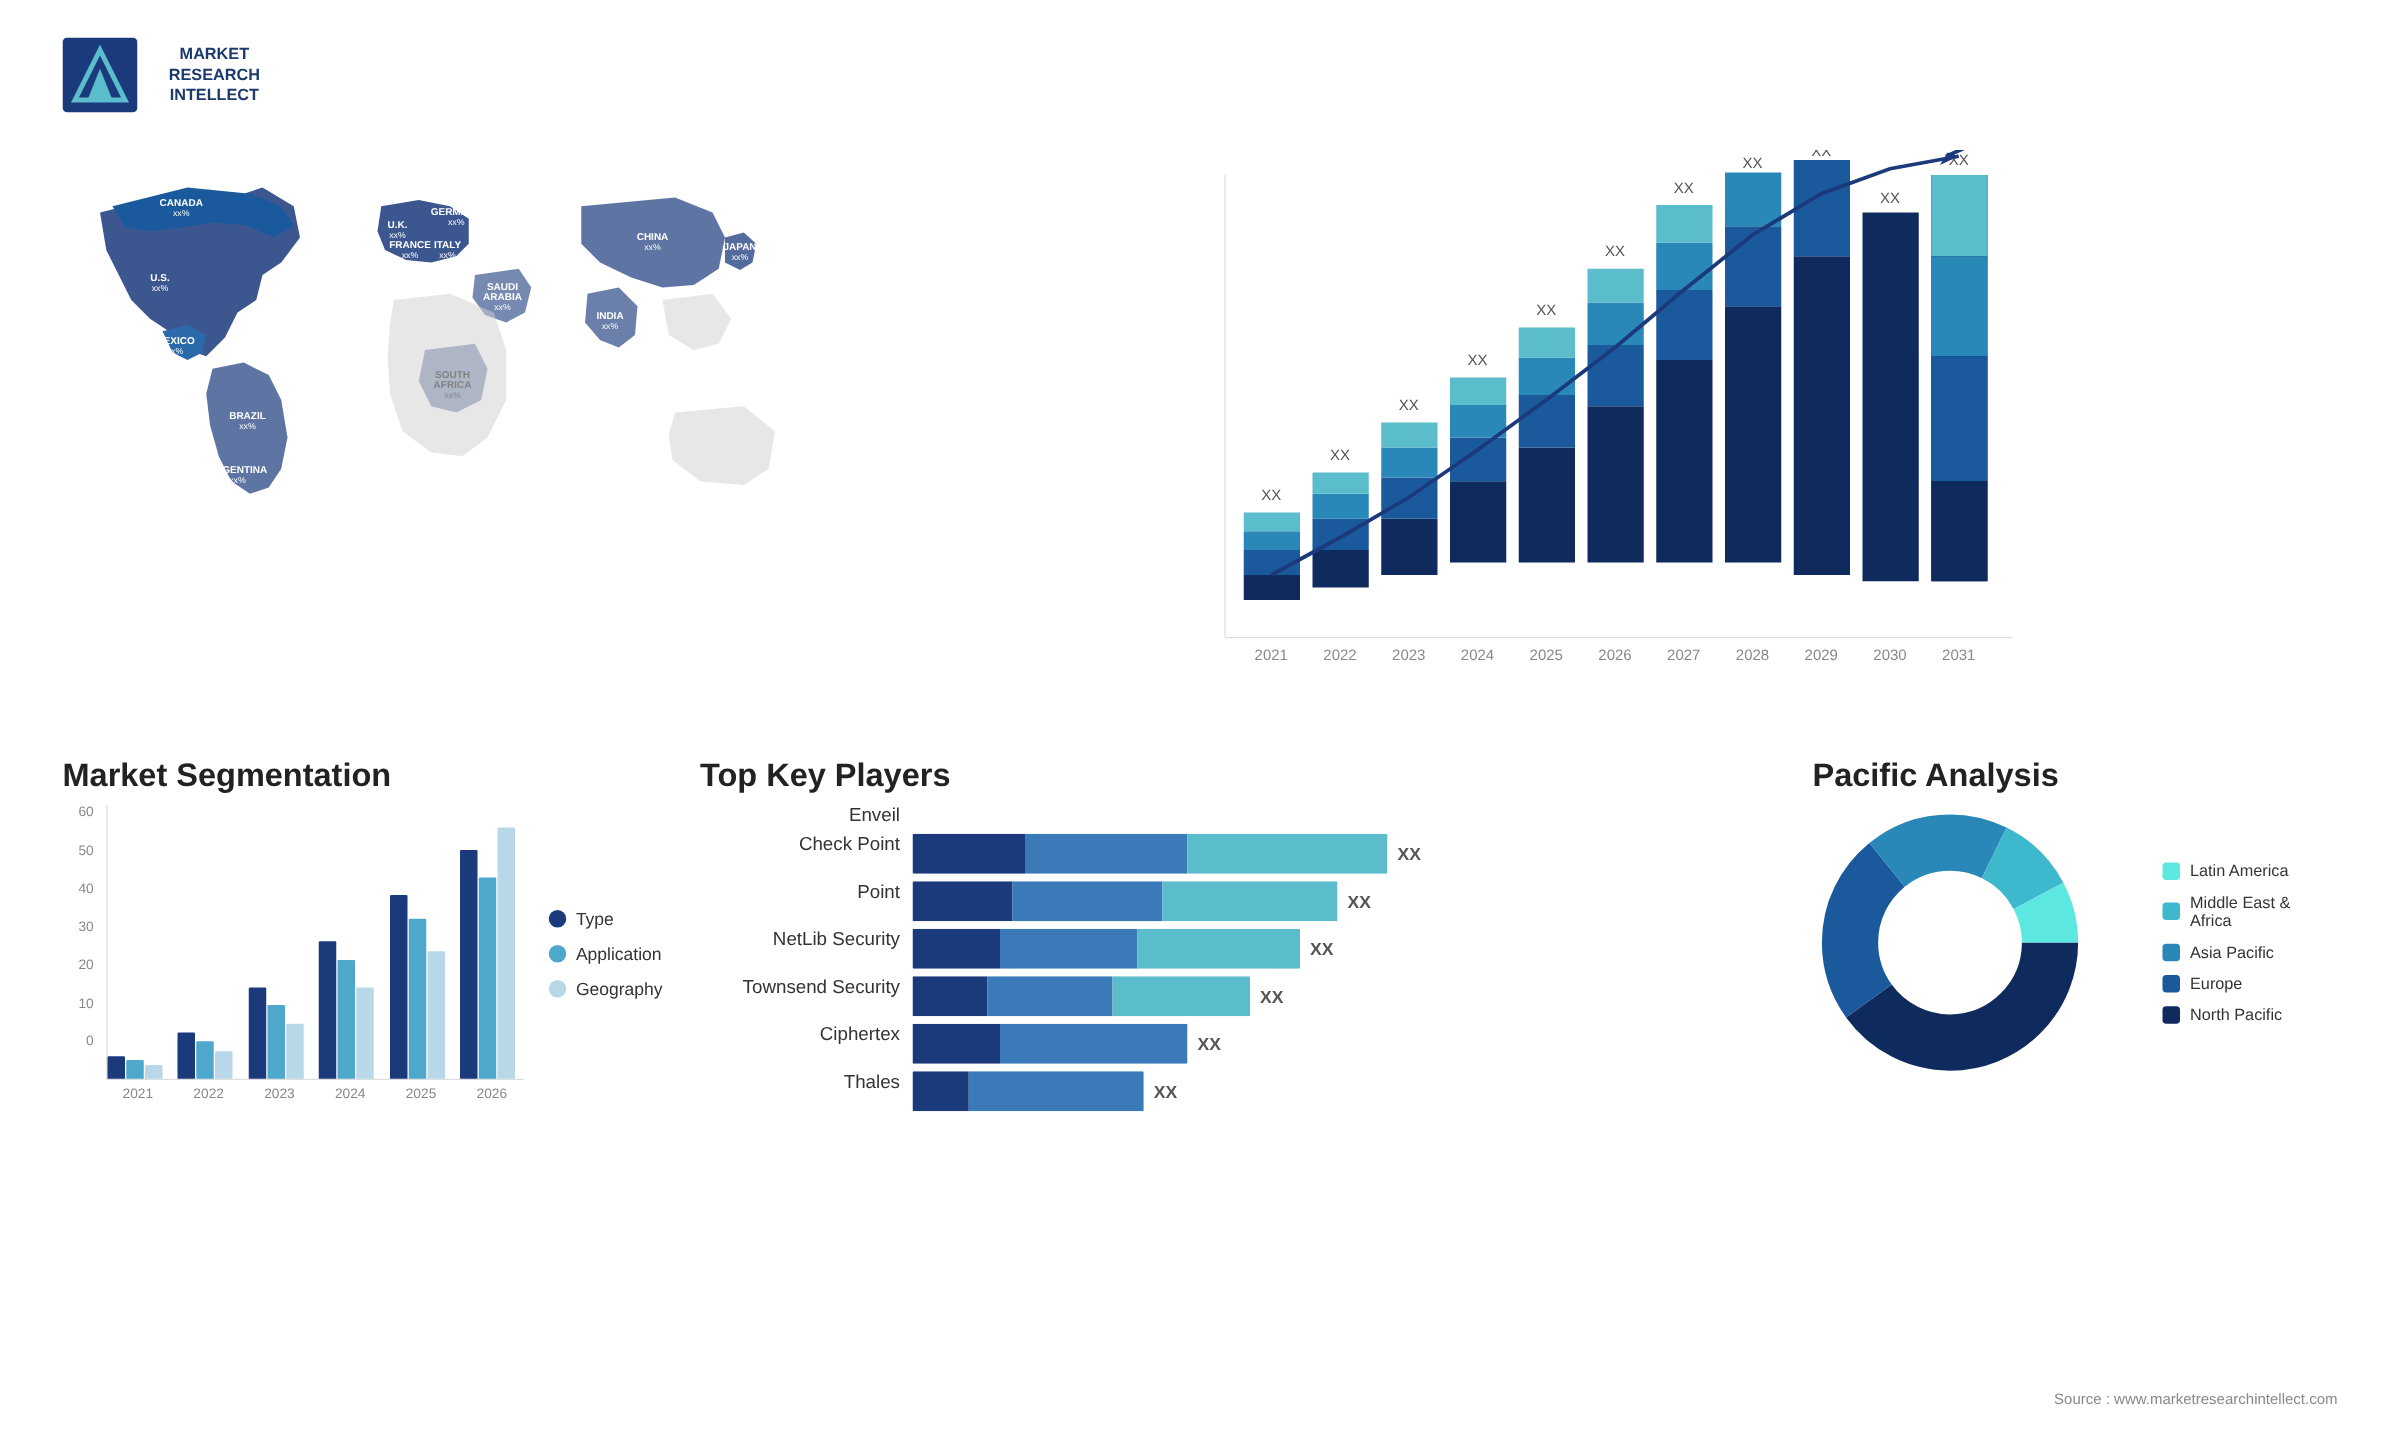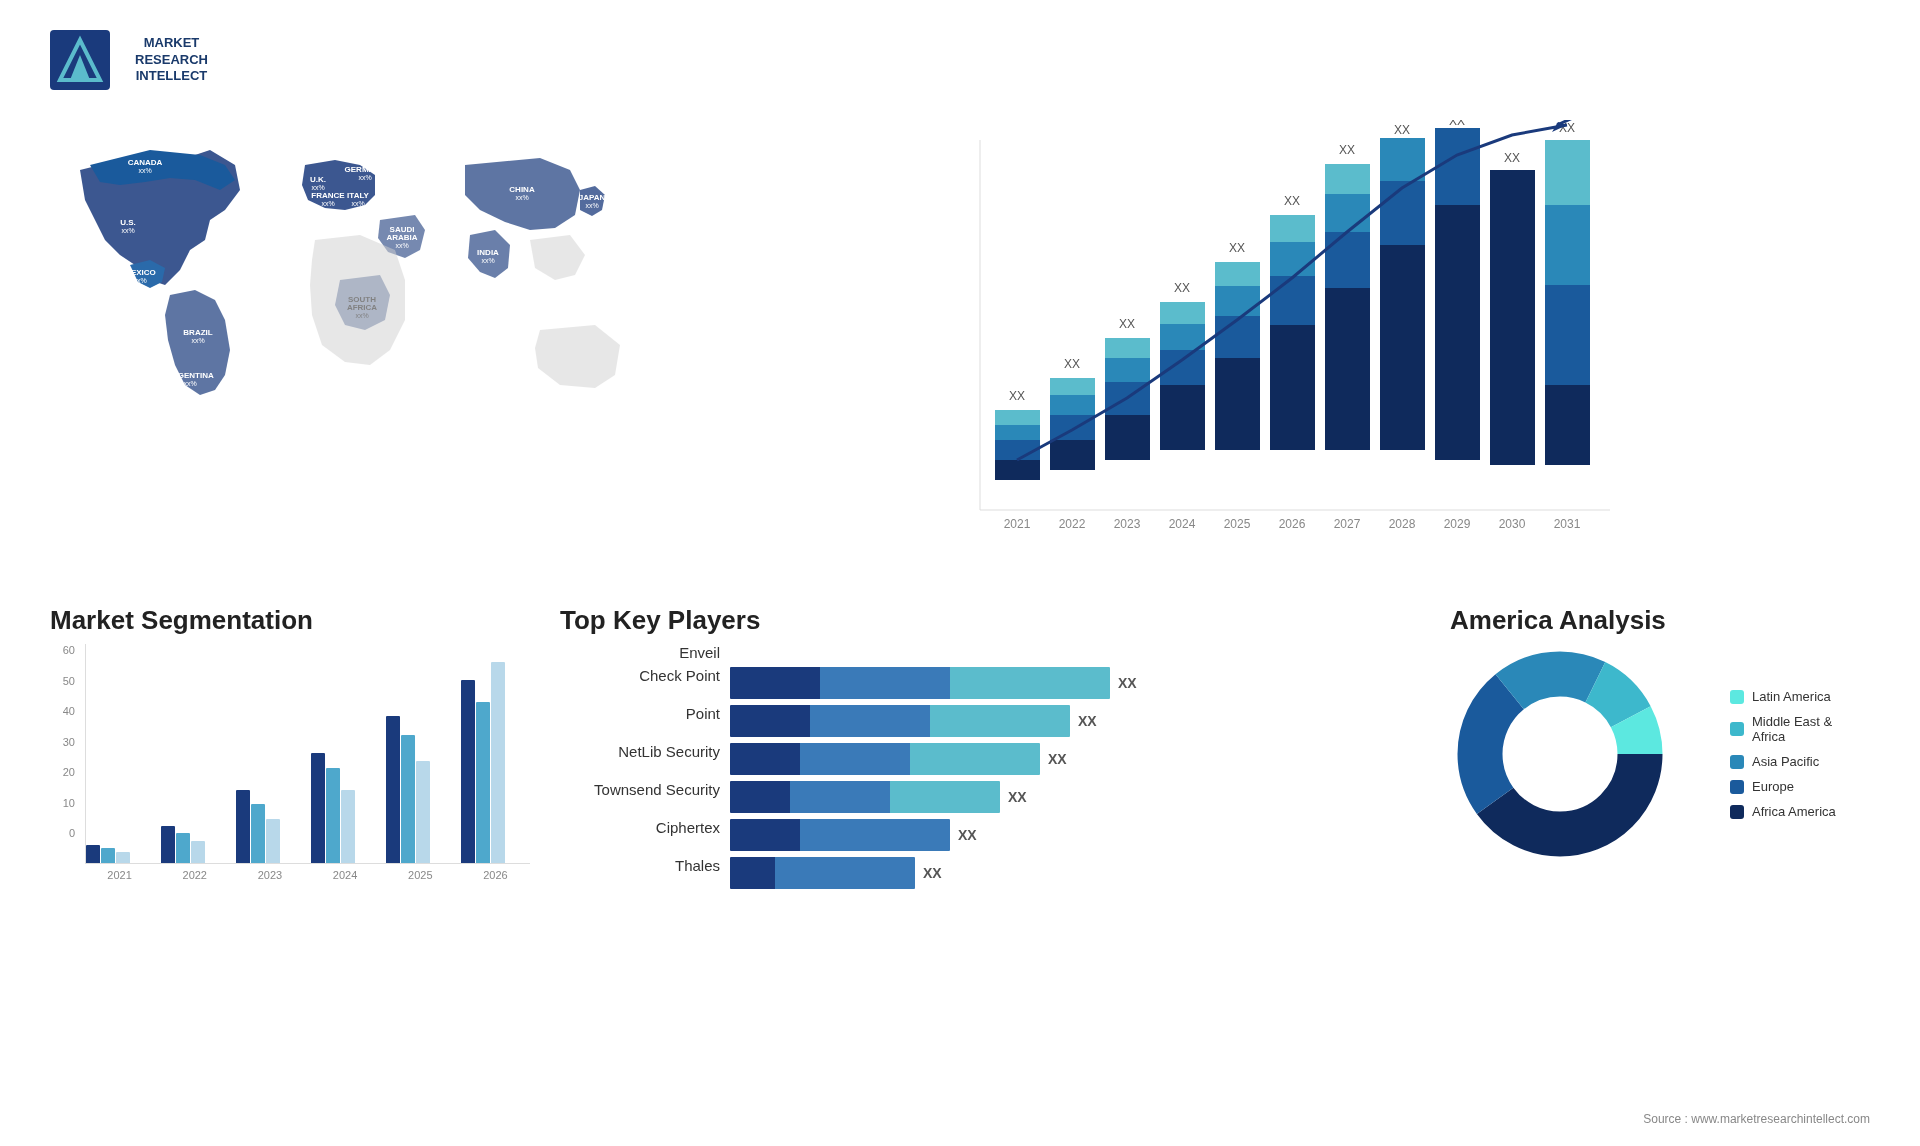--- a/index.html
+++ b/index.html
@@ -404,20 +404,34 @@
           <div style="display:flex; gap:6px; margin-top:5px;">
             <div style="flex:1; text-align:center; font-size:11px; color:#888;">2021</div>
             <div style="flex:1; text-align:center; font-size:11px; color:#888;">2022</div>
             <div style="flex:1; text-align:center; font-size:11px; color:#888;">2023</div>
             <div style="flex:1; text-align:center; font-size:11px; color:#888;">2024</div>
             <div style="flex:1; text-align:center; font-size:11px; color:#888;">2025</div>
             <div style="flex:1; text-align:center; font-size:11px; color:#888;">2026</div>
           </div>
         </div>
 
+        <div style="display:flex; flex-direction:column; justify-content:center; gap:12px; padding-left:10px;">
+          <div class="legend-item">
+            <div class="legend-dot" style="background:#1a3a7c;"></div>
+            <span>Type</span>
+          </div>
+          <div class="legend-item">
+            <div class="legend-dot" style="background:#4ea8cc;"></div>
+            <span>Application</span>
+          </div>
+          <div class="legend-item">
+            <div class="legend-dot" style="background:#b8d8ea;"></div>
+            <span>Geography</span>
+          </div>
+        </div>
       </div>
     </div>
 
     <div class="bottom-players">
       <div class="section-title">Top Key Players</div>
       <div style="display:flex; flex-direction:column; gap:6px;">
 
         <div class="player-row">
           <div class="player-name">Enveil</div>
           <div class="player-bar-container">
@@ -491,21 +505,21 @@
               <div class="player-bar-segment2" style="width:140px; height:32px;"></div>
             </div>
             <span class="player-value">XX</span>
           </div>
         </div>
 
       </div>
     </div>
 
     <div class="bottom-regional">
-      <div class="section-title">America Analysis</div>
+      <div class="section-title">Pacific Analysis</div>
       <div class="donut-container">
 
         <svg viewBox="0 0 220 220" width="220" height="220">
 
           <circle cx="110" cy="110" r="80" fill="none" stroke="#0f2a5c" stroke-width="45" stroke-dasharray="201 503" stroke-dashoffset="0"></circle>
 
           <circle cx="110" cy="110" r="80" fill="none" stroke="#1a5a9c" stroke-width="45" stroke-dasharray="121 583" stroke-dashoffset="-201"></circle>
 
           <circle cx="110" cy="110" r="80" fill="none" stroke="#2a88b8" stroke-width="45" stroke-dasharray="91 613" stroke-dashoffset="-322"></circle>
 
@@ -528,21 +542,21 @@
           <div class="regional-legend-item">
             <div class="regional-legend-dot" style="background:#2a88b8;"></div>
             <span>Asia Pacific</span>
           </div>
           <div class="regional-legend-item">
             <div class="regional-legend-dot" style="background:#1a5a9c;"></div>
             <span>Europe</span>
           </div>
           <div class="regional-legend-item">
             <div class="regional-legend-dot" style="background:#0f2a5c;"></div>
-            <span>Africa America</span>
+            <span>North Pacific</span>
           </div>
         </div>
       </div>
     </div>
 
   </div>
 
   <div class="source-text">Source : www.marketresearchintellect.com</div>
 
 </div>

